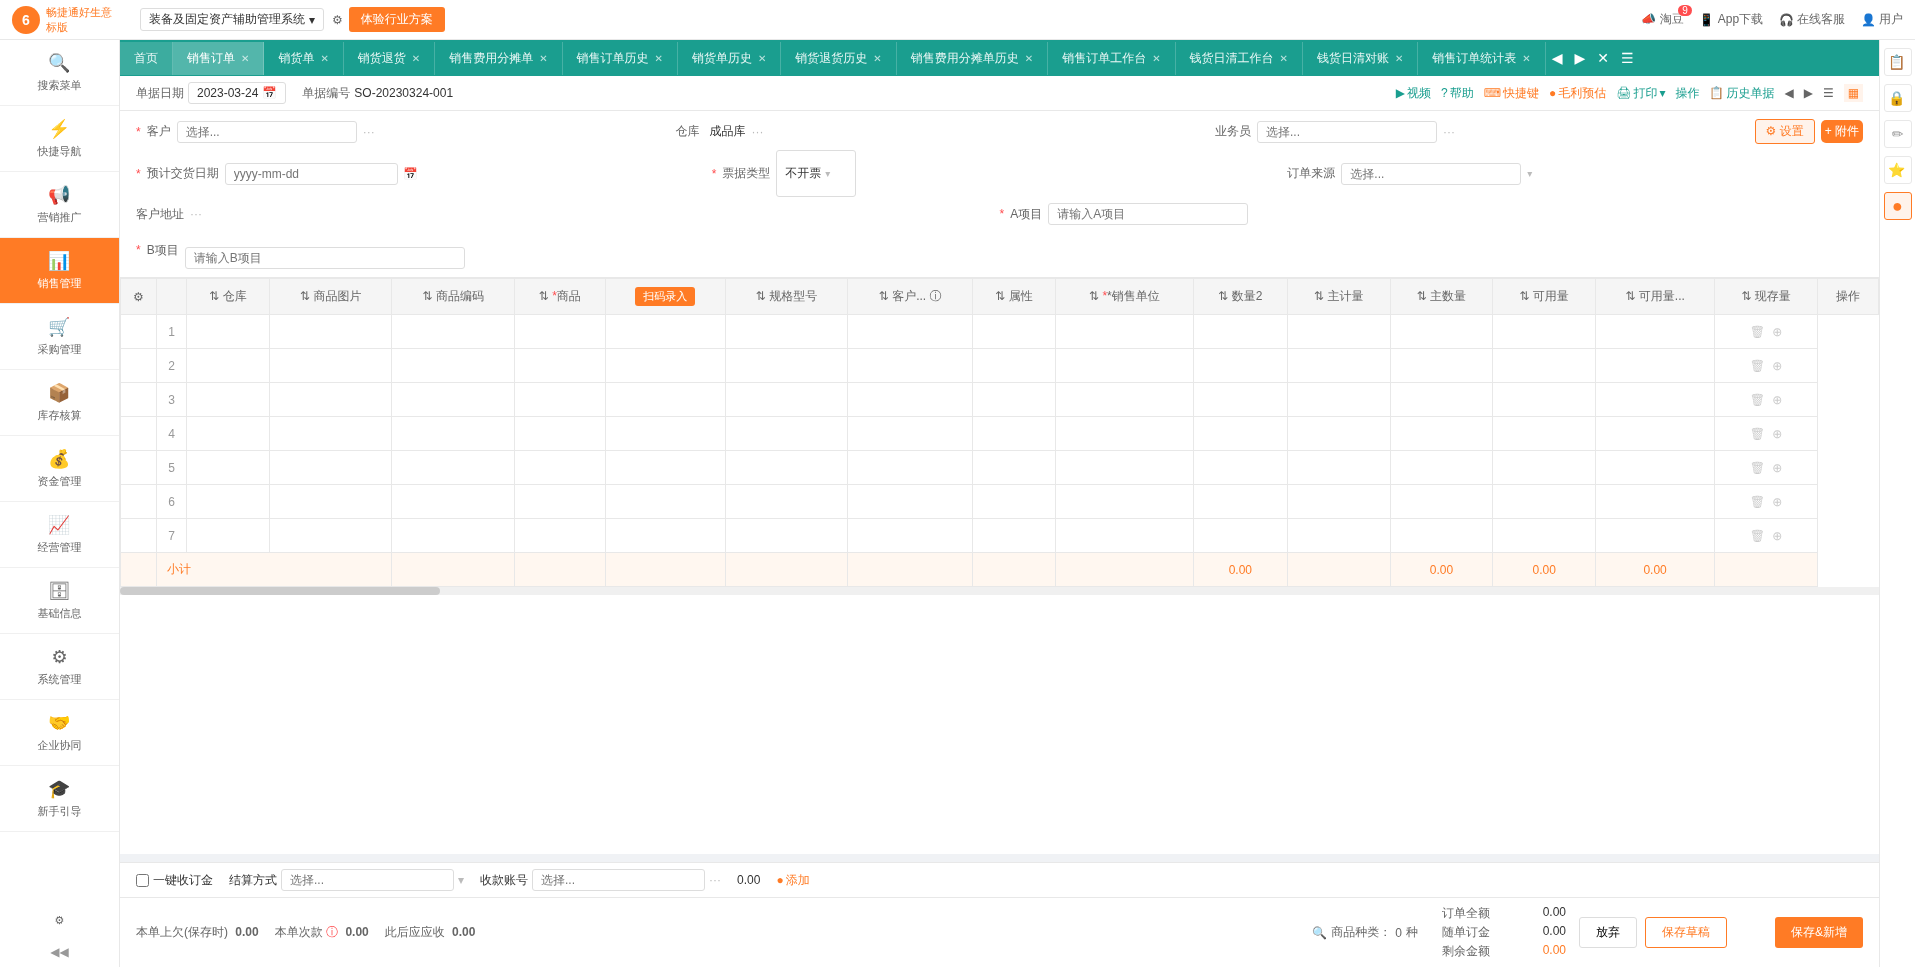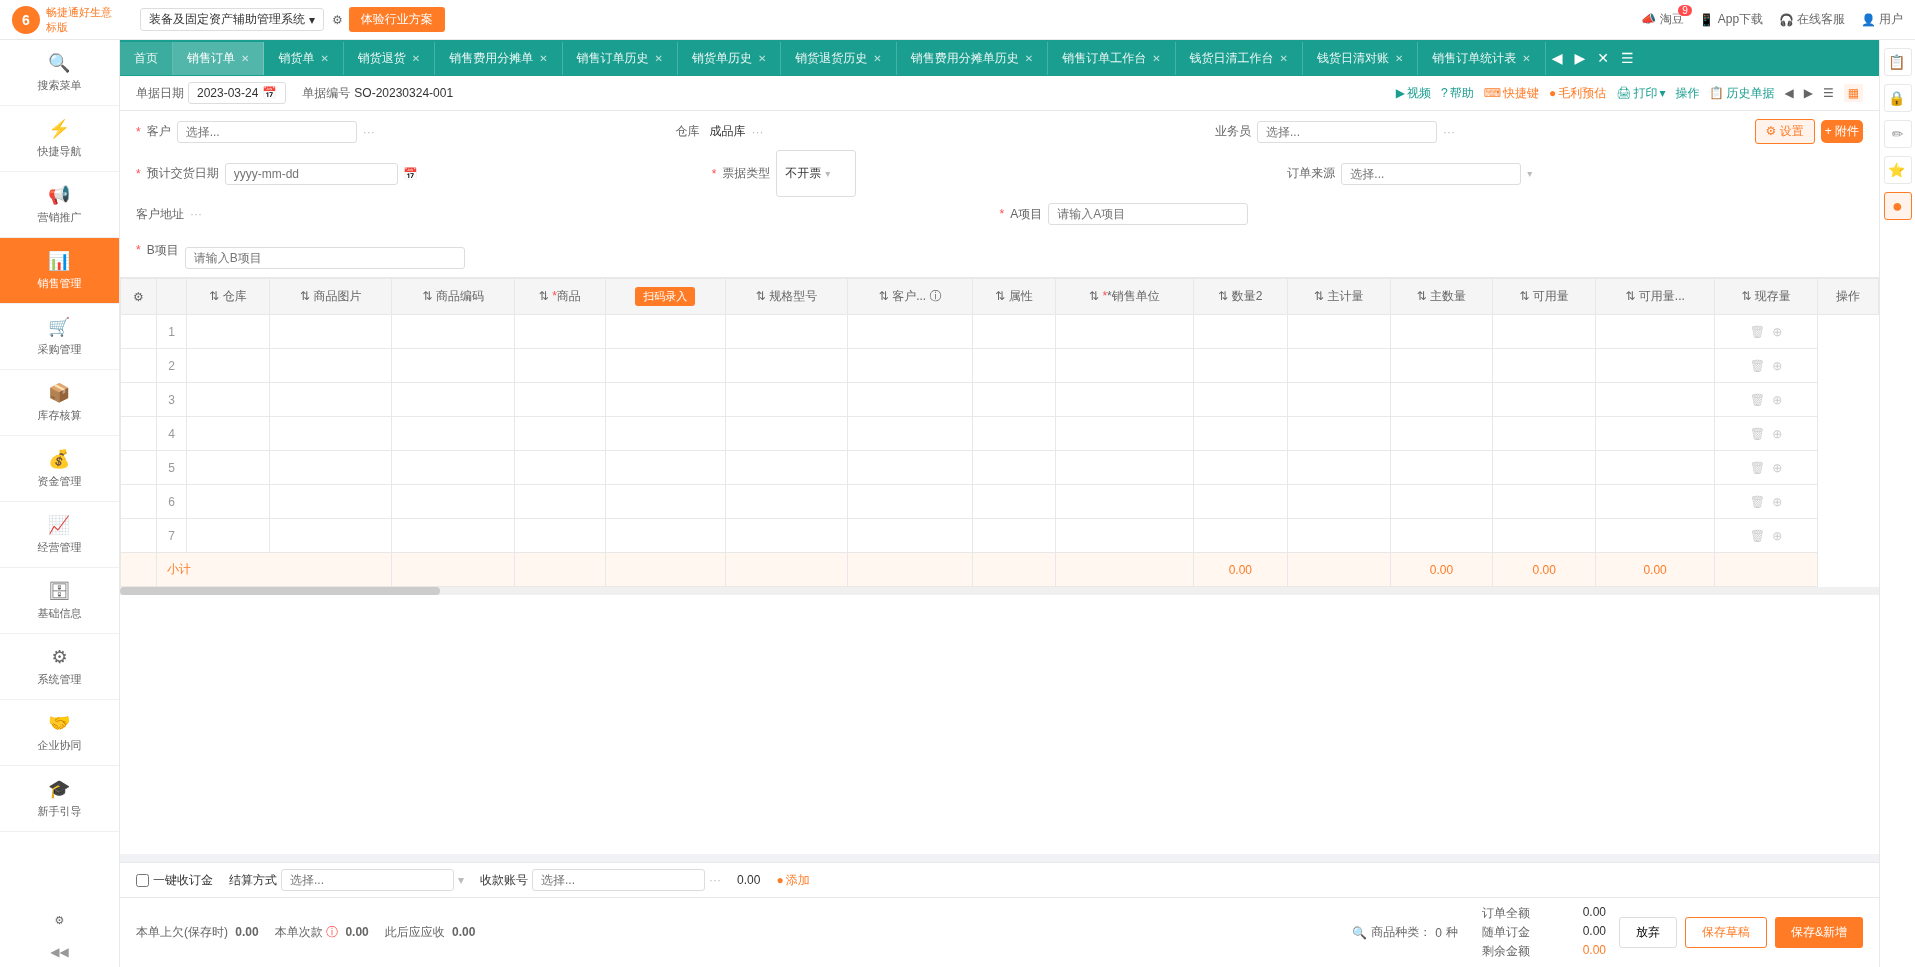--- a/index.html
+++ b/index.html
@@ -75,21 +75,21 @@
     .bottom-bar { background: white; border-top: 1px solid #e8e8e8; padding: 6px 16px; display: flex; align-items: center; justify-content: space-between; }
     .bottom-left { display: flex; align-items: center; gap: 16px; font-size: 12px; color: #666; }
     .summary-box { text-align: right; font-size: 12px; margin-right: 4px; }
     .summary-row { display: flex; justify-content: space-between; gap: 16px; padding: 1px 0; }
     .summary-label { color: #666; }
     .summary-val { color: #333; min-width: 60px; text-align: right; }
     .summary-val.highlight { color: #ff7b25; }
     
     .btn-discard { border: 1px solid #ddd; background: white; padding: 6px 16px; border-radius: 3px; cursor: pointer; font-size: 12px; }
     .btn-save-draft { border: 1px solid #ff7b25; color: #ff7b25; background: white; padding: 6px 16px; border-radius: 3px; cursor: pointer; font-size: 12px; }
-    .btn-save-new { background: #ff7b25; color: white; border: none; padding: 6px 16px; border-radius: 3px; cursor: pointer; font-size: 12px; }
+    .btn-save-new { background: #ff7b25; color: white; border: none; padding: 6px 16px; border-radius: 3px; cursor: pointer; font-size: 12px; margin-left: 40px; }
     
     .right-sidebar { width: 36px; background: white; border-left: 1px solid #e8e8e8; display: flex; flex-direction: column; align-items: center; padding: 8px 0; gap: 8px; }
     .right-icon { width: 28px; height: 28px; display: flex; align-items: center; justify-content: center; cursor: pointer; color: #999; border: 1px solid #e8e8e8; border-radius: 3px; font-size: 14px; }
     .right-icon.active { color: #ff7b25; background: #fff3eb; border-color: #ff7b25; }
     
     .toolbar-link { color: #1a9e8f; cursor: pointer; display: flex; align-items: center; gap: 2px; }
     .toolbar-link.orange { color: #ff7b25; }
     
     .scrollbar-area { height: 8px; background: #f0f0f0; margin: 0; overflow: hidden; position: relative; }
     .scrollbar-thumb { height: 8px; width: 320px; background: #ccc; border-radius: 4px; position: absolute; left: 0; }

